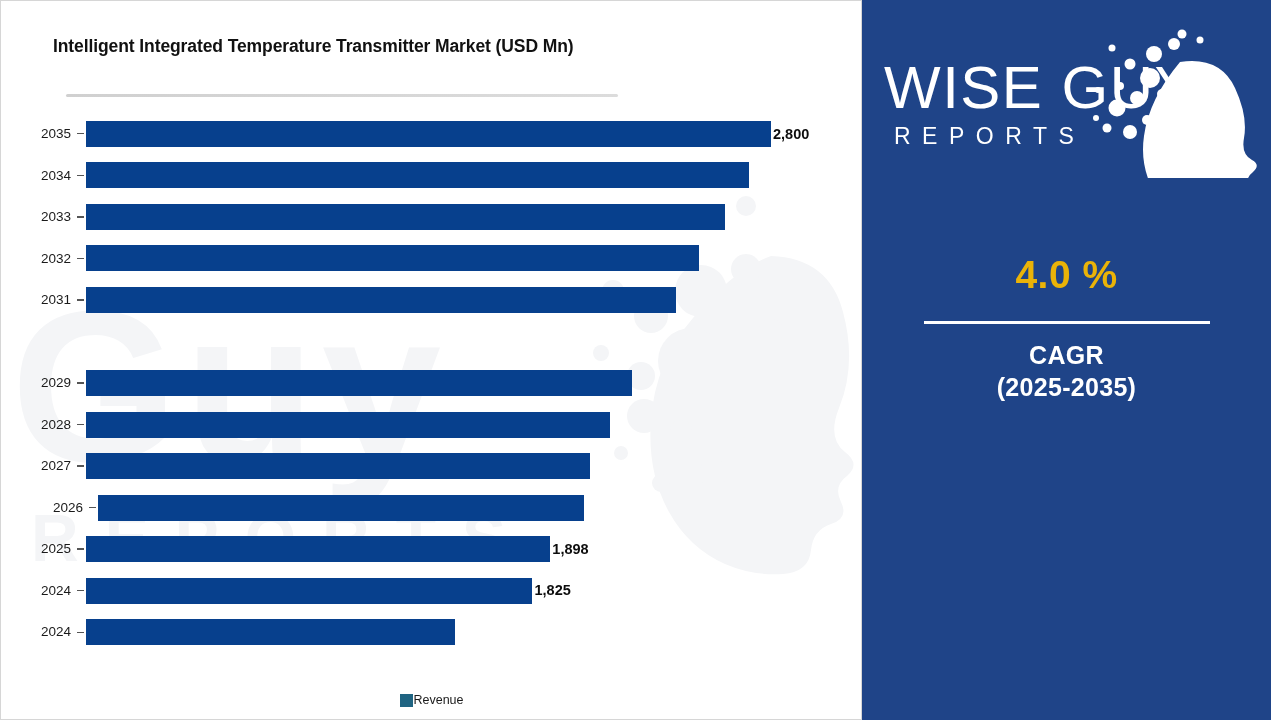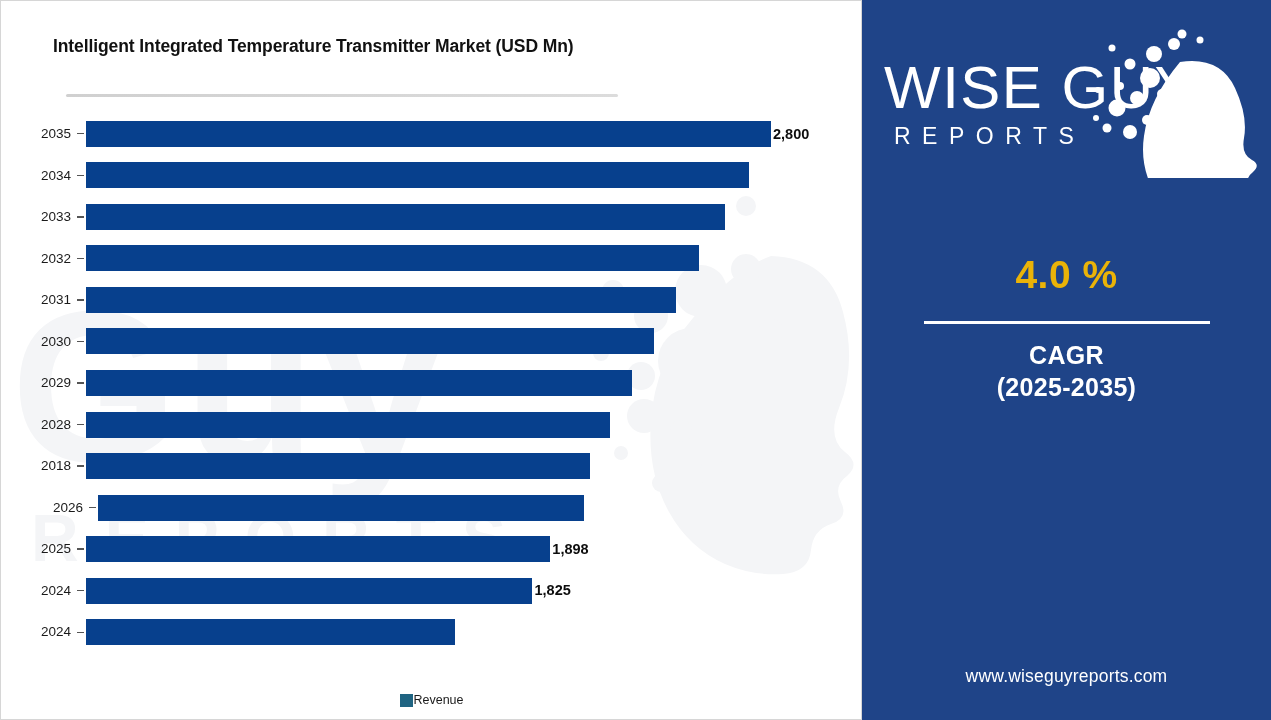--- a/index.html
+++ b/index.html
@@ -252,37 +252,32 @@
         <div class="row" style="top: 124.615px;">
           <div class="ytick-label">2032</div>
           <div class="ytick-mark"></div>
           <div class="bar" style="width: 612.83px; background: rgb(7, 64, 141);"></div>
         </div>
         <div class="row" style="top: 166.154px;">
           <div class="ytick-label">2031</div>
           <div class="ytick-mark"></div>
           <div class="bar" style="width: 589.589px; background: rgb(7, 64, 141);"></div>
         </div>
-        <div class="row" style="top: 207.692px;">
-          <div class="ytick-label">2030</div>
-          <div class="ytick-mark"></div>
-          <div class="bar" style="width: 567.571px; background: rgb(7, 64, 141);"></div>
-        </div>
         <div class="row" style="top: 249.231px;">
           <div class="ytick-label">2029</div>
           <div class="ytick-mark"></div>
           <div class="bar" style="width: 545.554px; background: rgb(7, 64, 141);"></div>
         </div>
         <div class="row" style="top: 290.769px;">
           <div class="ytick-label">2028</div>
           <div class="ytick-mark"></div>
           <div class="bar" style="width: 523.536px; background: rgb(7, 64, 141);"></div>
         </div>
         <div class="row" style="top: 332.308px;">
-          <div class="ytick-label">2018</div>
+          <div class="ytick-label">2027</div>
           <div class="ytick-mark"></div>
           <div class="bar" style="width: 503.964px; background: rgb(7, 64, 141);"></div>
         </div>
         <div class="row" style="top: 373.846px; margin-left: 12px;">
           <div class="ytick-label">2026</div>
           <div class="ytick-mark"></div>
           <div class="bar" style="width: 485.616px; background: rgb(7, 64, 141);"></div>
         </div>
         <div class="row" style="top: 415.385px;">
           <div class="ytick-label">2025</div>
@@ -343,15 +338,14 @@
 
     <div id="cagr-block">
       <div id="cagr-value">4.0 %</div>
       <div id="cagr-rule"></div>
       <div id="cagr-label">
         <div>CAGR</div>
         <div>(2025-2035)</div>
       </div>
     </div>
 
-    <div id="site-url">www.wiseguyreports.com</div>
   </div>
 </div>
 
 </body></html>

